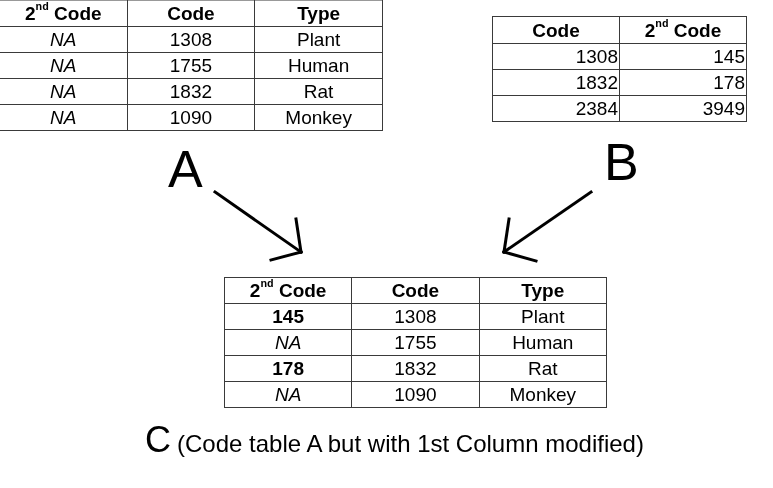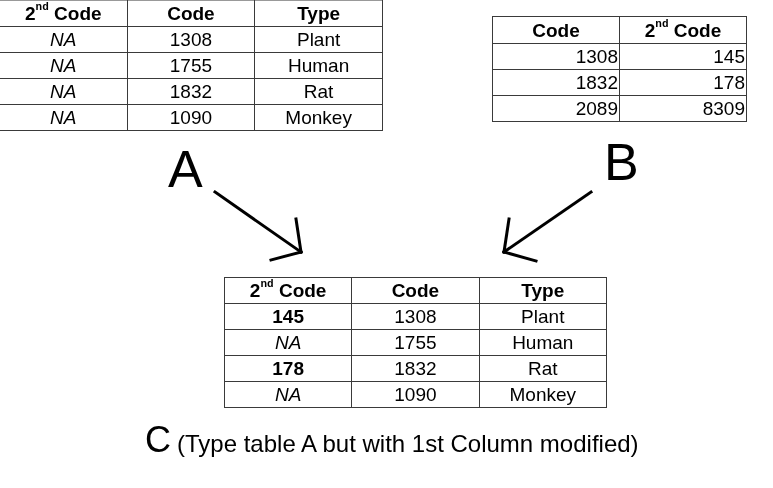--- a/index.html
+++ b/index.html
@@ -79,22 +79,22 @@
   </tr>
   <tr>
     <td>1308</td>
     <td>145</td>
   </tr>
   <tr>
     <td>1832</td>
     <td>178</td>
   </tr>
   <tr>
-    <td>2089</td>
-    <td>8309</td>
+    <td>2384</td>
+    <td>3949</td>
   </tr>
 </tbody>
   </table>
 
 <div id="label-a" class="big-label">A</div>
 <div id="label-b" class="big-label">B</div>
 
 <svg id="arrows" width="773" height="488">
   <g stroke="#000" stroke-width="3" fill="none" stroke-linecap="square">
     <line x1="215" y1="192" x2="301" y2="252"></line>
@@ -132,14 +132,14 @@
   </tr>
   <tr>
     <td class="ital">NA</td>
     <td>1090</td>
     <td>Monkey</td>
   </tr>
 </tbody>
   </table>
 
 <div id="caption">
-  <span class="cap-letter">C</span><span class="cap-text">(Type table A but with 1st Column modified)</span>
+  <span class="cap-letter">C</span><span class="cap-text">(Code table A but with 1st Column modified)</span>
 </div>
 
 </body></html>

